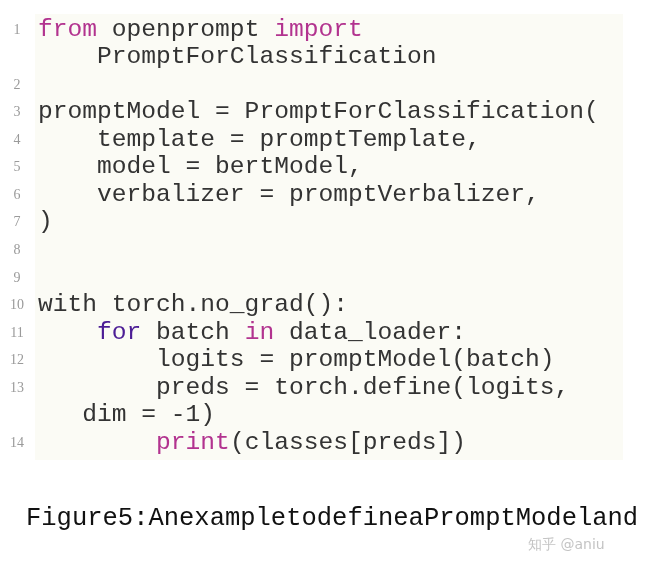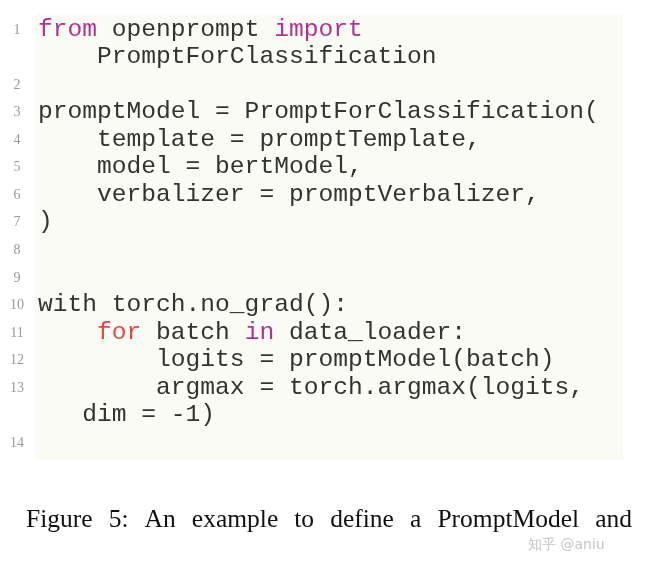--- a/index.html
+++ b/index.html
@@ -57,20 +57,21 @@
       font-size: 25.5px;
       line-height: 33px;
       color: #111111;
       text-align: justify;
       text-align-last: left;
     }
     .caption .line1 {
       display: flex;
       justify-content: space-between;
       width: 606px;
+      font-family: Liberation Mono, monospace;
     }
     .watermark {
       position: absolute;
       left: 528px;
       top: 536px;
       font-family: "DejaVu Sans", "Liberation Sans", sans-serif;
       font-size: 14px;
       color: #c4c4c4;
       white-space: nowrap;
     }
@@ -84,25 +85,25 @@
     <div class="code-line" style="top: 43px;"><span class="line-no"></span><span class="line-text"><span>    PromptForClassification</span></span></div>
     <div class="code-line" style="top: 71px;"><span class="line-no">2</span><span class="line-text"><span></span></span></div>
     <div class="code-line" style="top: 98px;"><span class="line-no">3</span><span class="line-text"><span>promptModel = PromptForClassification(</span></span></div>
     <div class="code-line" style="top: 126px;"><span class="line-no">4</span><span class="line-text"><span>    template = promptTemplate,</span></span></div>
     <div class="code-line" style="top: 153px;"><span class="line-no">5</span><span class="line-text"><span>    model = bertModel,</span></span></div>
     <div class="code-line" style="top: 181px;"><span class="line-no">6</span><span class="line-text"><span>    verbalizer = promptVerbalizer,</span></span></div>
     <div class="code-line" style="top: 208px;"><span class="line-no">7</span><span class="line-text"><span>)</span></span></div>
     <div class="code-line" style="top: 236px;"><span class="line-no">8</span><span class="line-text"><span></span></span></div>
     <div class="code-line" style="top: 264px;"><span class="line-no">9</span></div>
     <div class="code-line" style="top: 291px;"><span class="line-no">10</span><span class="line-text"><span>with torch.no_grad():</span></span></div>
-    <div class="code-line" style="top: 319px;"><span class="line-no">11</span><span class="line-text"><span>    </span><span class="kw" style="color: #ef4444; font-family: Liberation Mono, monospace;">for</span><span> batch </span><span class="kw" style="color: rgb(178, 51, 143);">in</span><span> data_loader:</span></span></div>
+    <div class="code-line" style="top: 319px;"><span class="line-no">11</span><span class="line-text"><span>    </span><span class="kw" style="color: #4c1d95; font-family: Liberation Mono, monospace;">for</span><span> batch </span><span class="kw" style="color: rgb(178, 51, 143);">in</span><span> data_loader:</span></span></div>
     <div class="code-line" style="top: 346px; padding-left: 37px;"><span class="line-no">12</span><span class="line-text"><span>        logits = promptModel(batch)</span></span></div>
-    <div class="code-line" style="top: 374px;"><span class="line-no">13</span><span class="line-text"><span>        argmax = torch.argmax(logits,</span></span></div>
+    <div class="code-line" style="top: 374px;"><span class="line-no">13</span><span class="line-text"><span>        preds = torch.define(logits,</span></span></div>
     <div class="code-line" style="top: 401px;"><span class="line-no"></span><span class="line-text"><span>   dim = -1)</span></span></div>
-    <div class="code-line" style="top: 429px;"><span class="line-no">14</span></div>
+    <div class="code-line" style="top: 429px;"><span class="line-no">14</span><span class="line-text"><span>        </span><span class="kw" style="color: rgb(178, 51, 143);">print</span><span>(classes[preds])</span></span></div>
   </div>
 
 <div class="caption">
   <div class="line1" id="caption-line1">
       <span>Figure</span>
       <span>5:</span>
       <span>An</span>
       <span>example</span>
       <span>to</span>
       <span>define</span>

